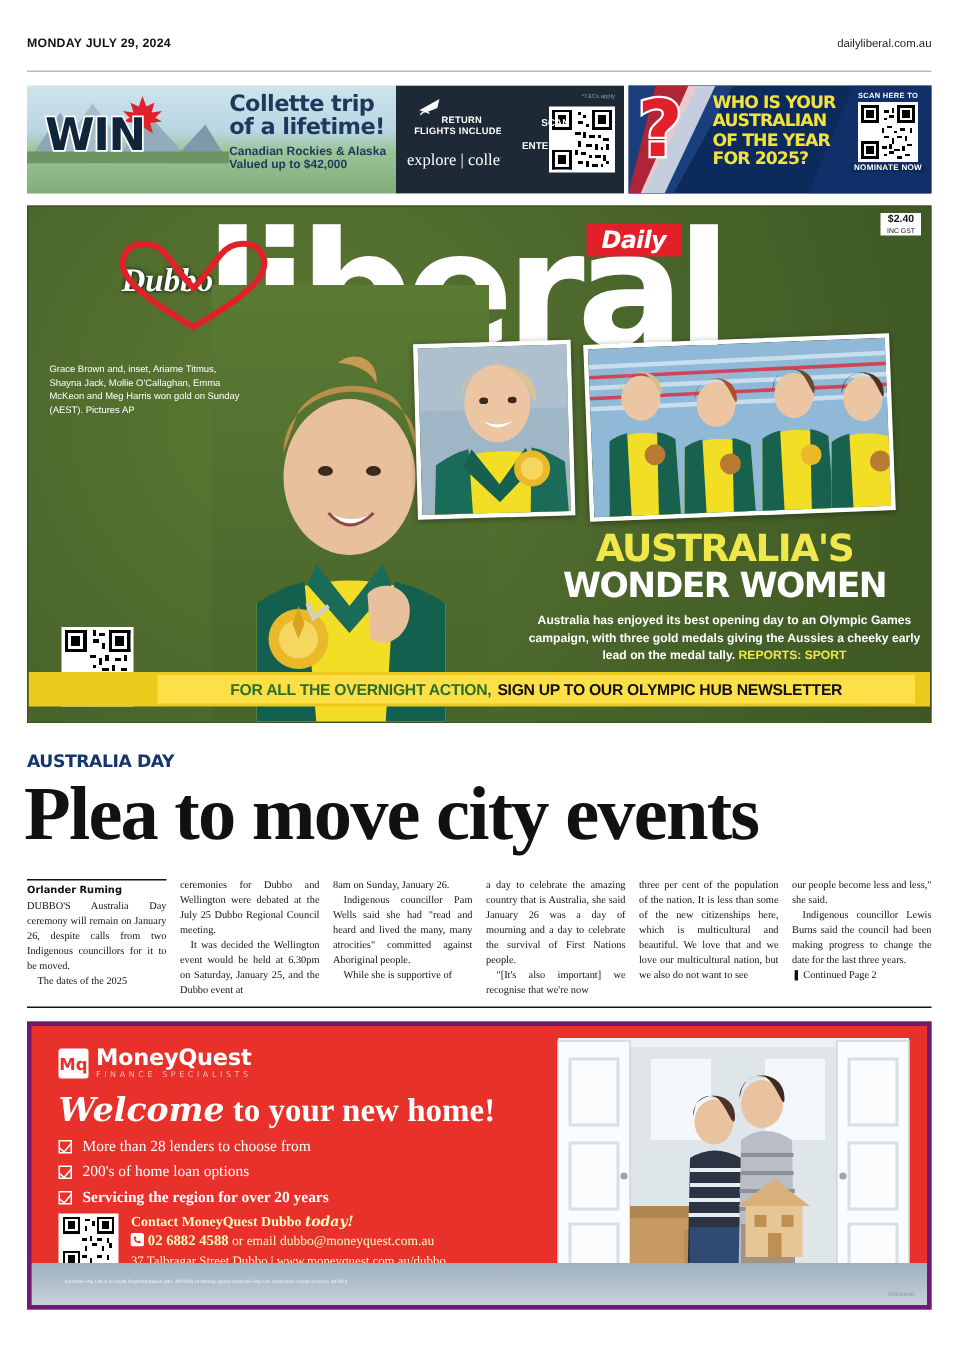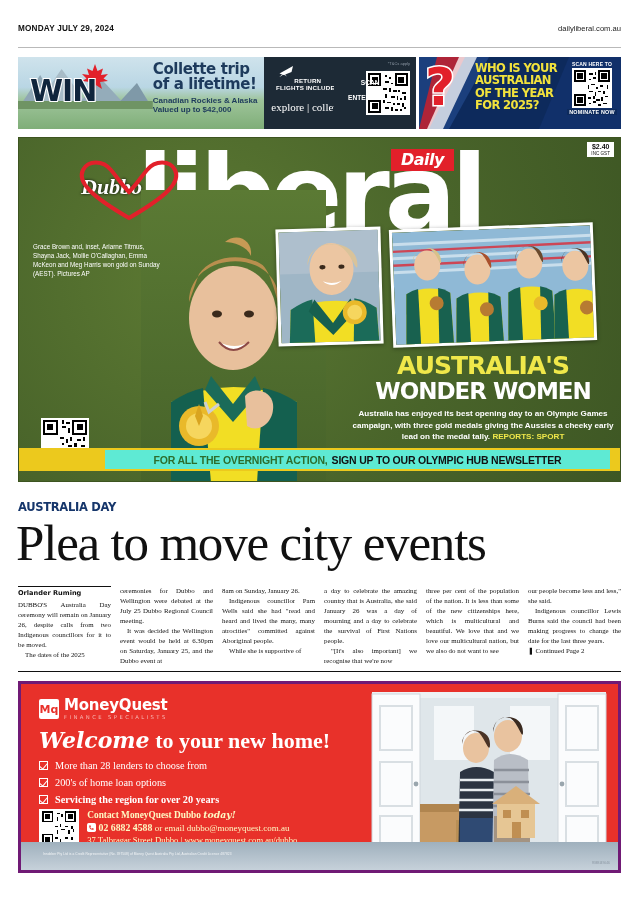--- a/index.html
+++ b/index.html
@@ -141,38 +141,38 @@
      text-align:center; }
   .standfirst .rep { color:#f0e84a; }
 
   .mast-qr { position:absolute; left:22px; top:280px; z-index:8; background:#fff; padding:2px; }
 
   .newsletter-bar {
     position:absolute; left:0px; bottom:10px; width:603px; height:23px; z-index:9;
     background:#ecc91d;
   }
   .newsletter-inner {
-    position:absolute; left:86px; top:2px; width:505px; height:19px; background:#5eead4;
+    position:absolute; left:86px; top:2px; width:505px; height:19px; background:#fde047;
     display:flex; align-items:center; justify-content:center; gap:4px;
   }
   .nl-a { font-size:10.5px; font-weight:bold; color:#2d6e2d; letter-spacing:-.2px;}
   .nl-b { font-size:10.5px; font-weight:bold; color:#111; letter-spacing:-.2px;}
 
   
   .kicker-row {
     position:absolute; left:18px; top:500px; width:603px;
     display:flex; align-items:baseline; gap:6px;
   }
   .kicker-tag { font-size:11.5px; font-weight:bold; color:#16366b;
      font-family:"DejaVu Sans",sans-serif; letter-spacing:-.3px; }
   .kicker-sub { font-size:11.5px; color:#111; font-family:"Liberation Serif", serif; }
 
   .headline {
     position:absolute; left:16px; top:518px; width:610px;
-    font-family:"Liberation Serif", serif; font-weight:normal;
+    font-family:"Liberation Serif", serif; font-weight:bold;
     font-size:51px; line-height:1.0; color:#111; letter-spacing:-1.2px;
   }
 
   .story { position:absolute; left:18px; top:586px; width:603px; }
   .story-cols { display:flex; gap:9px; }
   .col { width:115.5px; }
   .byline-rule { border-top:1.6px solid #111; margin-bottom:2px; }
   .byline { font-size:6.6px; font-weight:bold; color:#111; margin-bottom:3px;
      font-family:"DejaVu Sans",sans-serif; }
   .col p {

